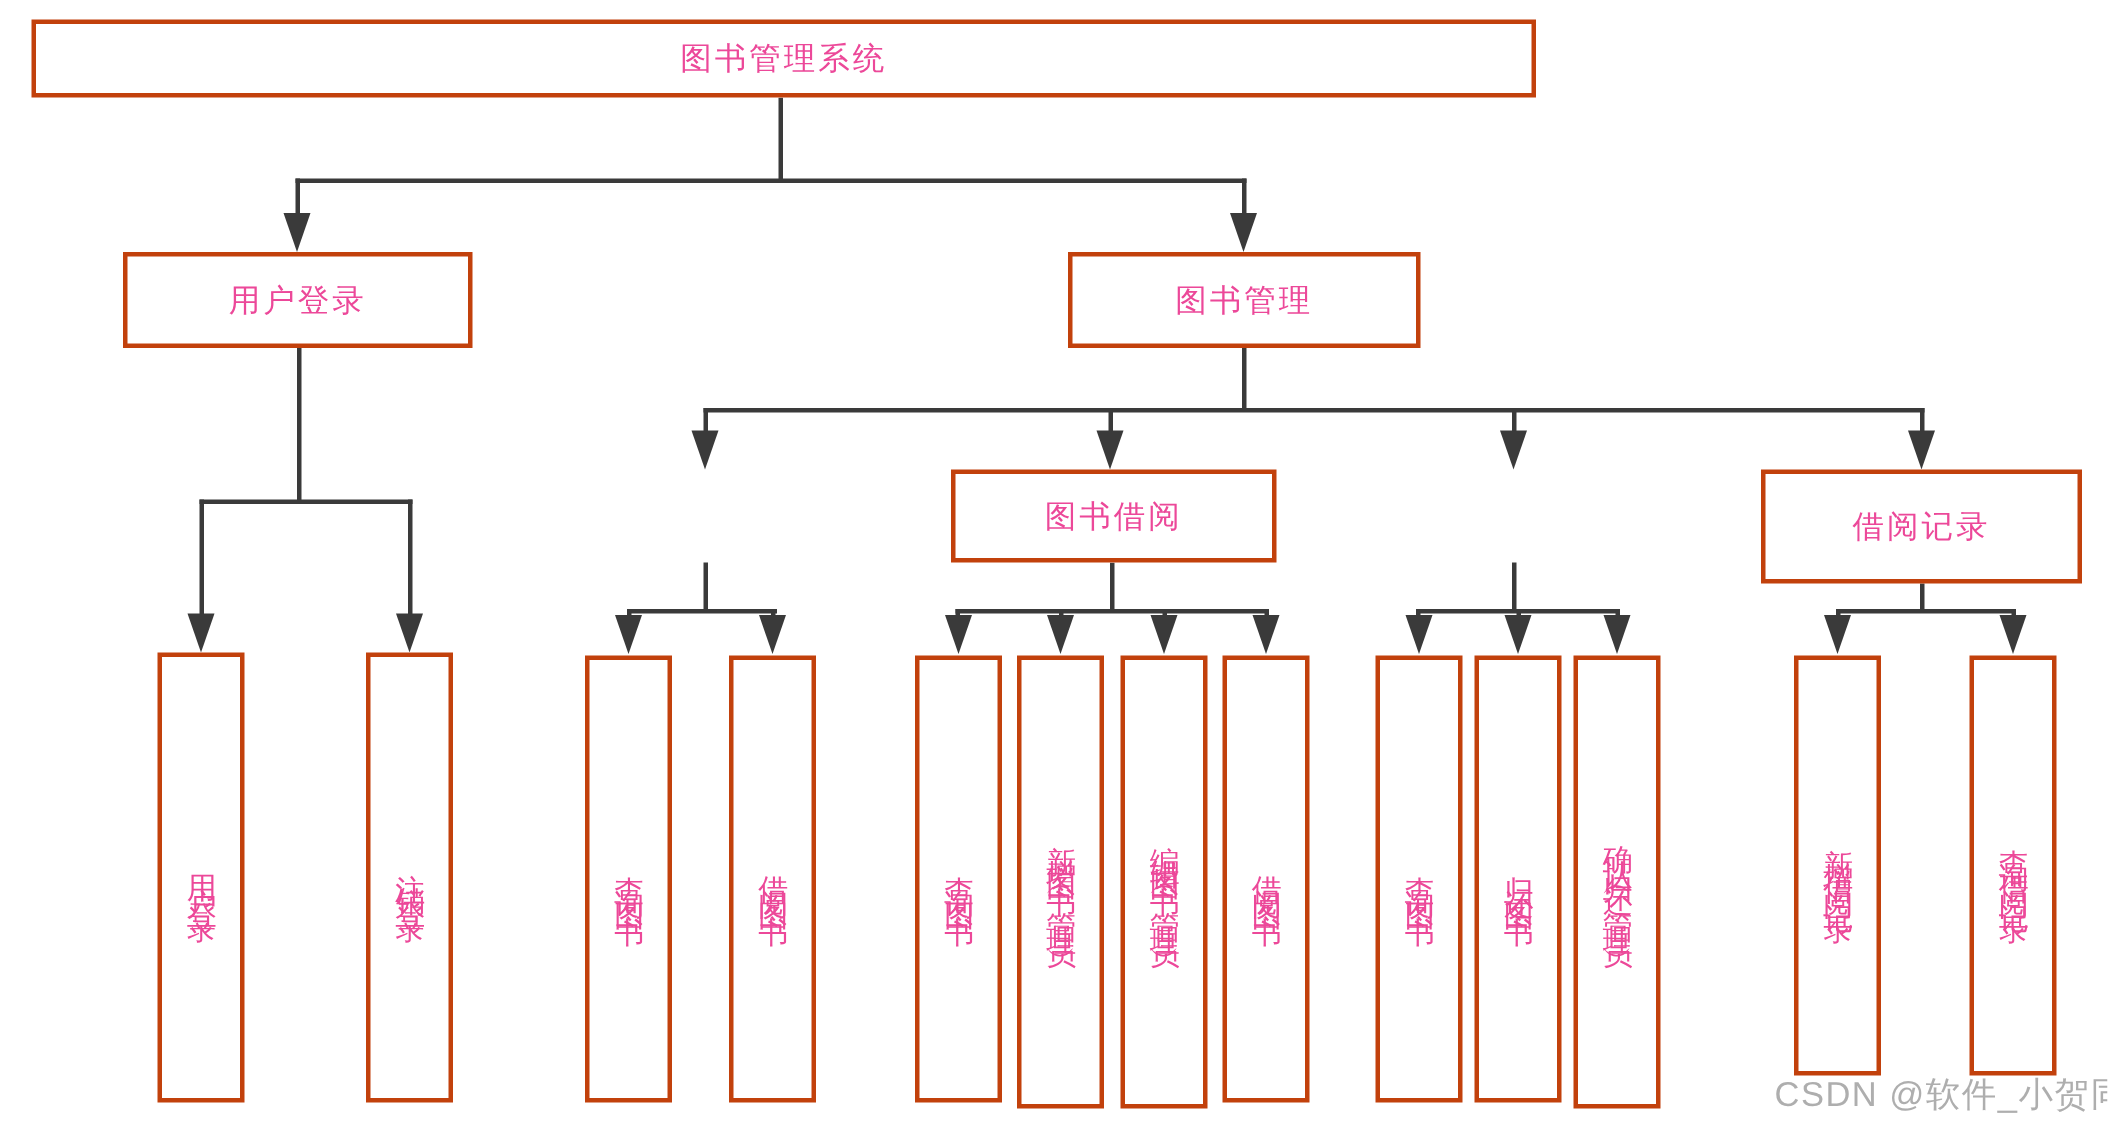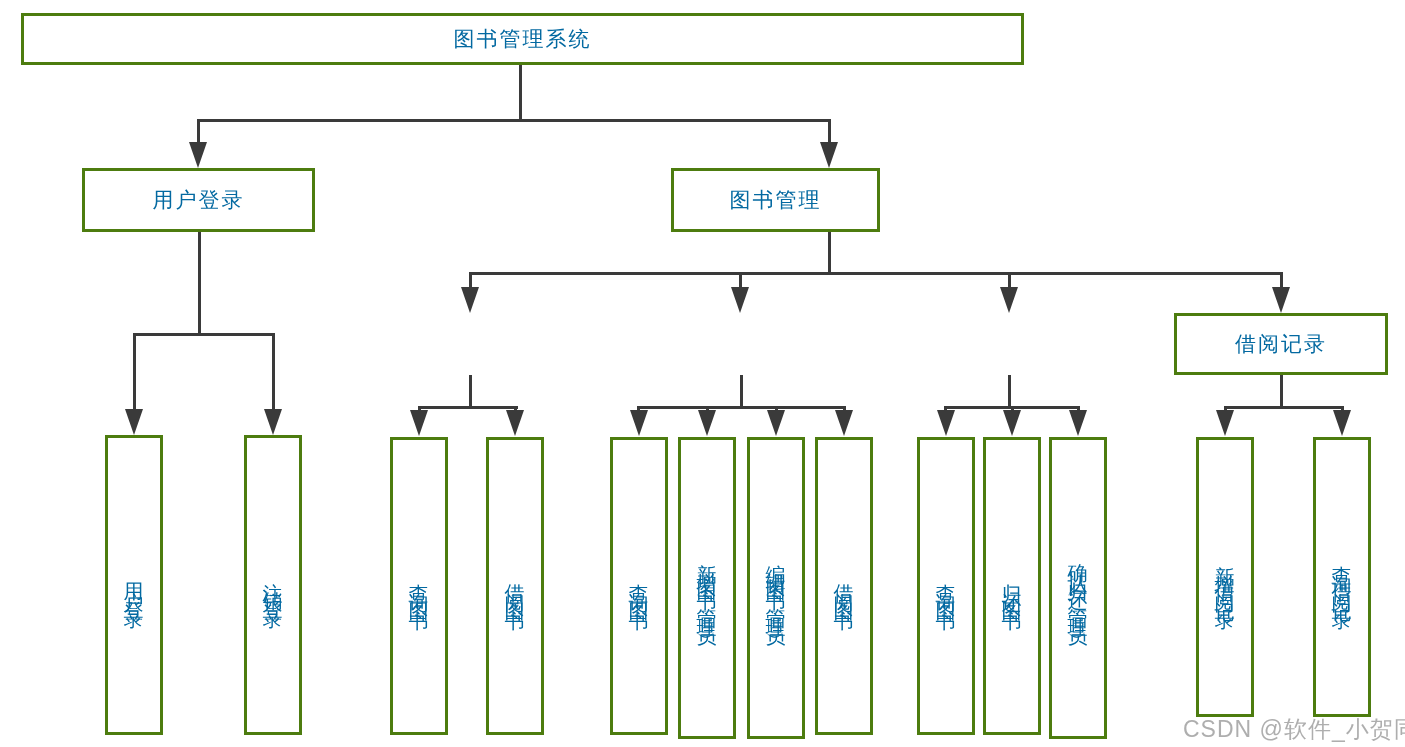--- a/index.html
+++ b/index.html
@@ -6,24 +6,24 @@
   #canvas{
     position:relative;
     width:1405px;height:747px;
     background:#ffffff;
     font-family:"Liberation Sans","DejaVu Sans",sans-serif;
     overflow:hidden;
   }
   .node{
     position:absolute;
     box-sizing:border-box;
-    border:3px solid #4d7c0f;
+    border:3px solid #c2410c;
     background:#ffffff;
     display:flex;align-items:center;justify-content:center;
-    color:#0369a1;
+    color:#ec4899;
     font-size:21px;
     letter-spacing:2px;
     z-index:2;
   }
   .vbox{
     writing-mode:vertical-rl;
     text-orientation:mixed;
     font-size:20px;
     letter-spacing:9px;
     line-height:1;
@@ -111,23 +111,24 @@
   <div class="ln" style="left:1280px;top:375px;width:3px;height:33px"></div>
   <div class="ln" style="left:1224px;top:406px;width:120px;height:3px"></div>
   <div class="ln" style="left:1224px;top:406px;width:3px;height:8px"></div>
   <div class="ah" style="left:1216px;top:410px"></div>
   <div class="ln" style="left:1341px;top:406px;width:3px;height:8px"></div>
   <div class="ah" style="left:1333px;top:410px"></div>
 
   <div class="node" style="left:21px;top:13px;width:1003px;height:52px">图书管理系统</div>
 
   <div class="node" style="left:82px;top:168px;width:233px;height:64px">用户登录</div>
-  <div class="node" style="left:671px;top:168px;width:209px;height:64px">图书管理</div>
+  <div class="node" style="left:712px;top:168px;width:235px;height:64px">图书管理</div>
 
-  <div class="node" style="left:1174px;top:313px;width:214px;height:62px">借阅记录</div>
+  <div class="node" style="left:634px;top:313px;width:217px;height:62px">图书借阅</div>
+  <div class="node" style="left:1174px;top:313px;width:214px;height:76px">借阅记录</div>
 
   <div class="node vbox" style="left:105px;top:435px;width:58px;height:300px">用户登录</div>
   <div class="node vbox" style="left:244px;top:435px;width:58px;height:300px">注销登录</div>
 
   <div class="node vbox" style="left:390px;top:437px;width:58px;height:298px">查询图书</div>
   <div class="node vbox" style="left:486px;top:437px;width:58px;height:298px">借阅图书</div>
 
   <div class="node vbox" style="left:610px;top:437px;width:58px;height:298px">查询图书</div>
   <div class="node vbox" style="left:678px;top:437px;width:58px;height:302px">新增图书（管理员）</div>
   <div class="node vbox" style="left:747px;top:437px;width:58px;height:302px">编辑图书（管理员）</div>

